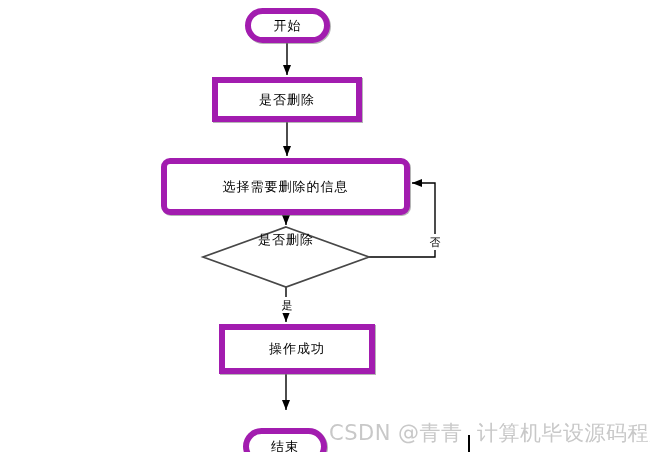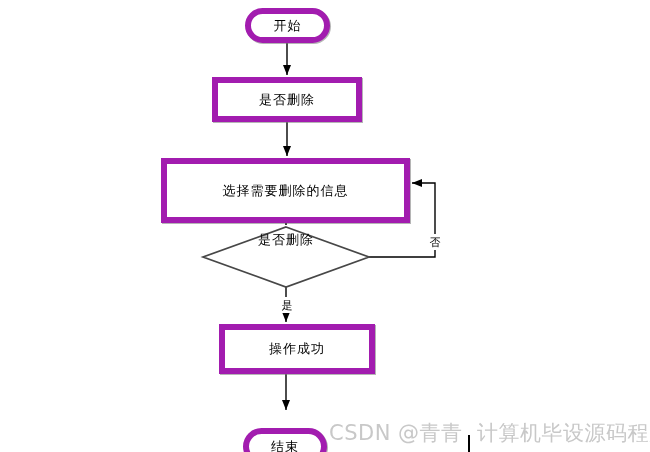--- a/index.html
+++ b/index.html
@@ -10,21 +10,21 @@
   #wires{position:absolute;left:0;top:0;width:650px;height:452px;}
   .node{
     position:absolute;display:flex;align-items:center;justify-content:center;
     background:#ffffff;border:6px solid #a21caf;box-sizing:border-box;
     font-size:13px;color:#000000;letter-spacing:1px;
     box-shadow:1px 1px 0 rgba(120,120,120,0.55);
   }
   .terminal{border-radius:50px;}
   .node-start{left:245px;top:8px;width:85px;height:35px;}
   .node-login{left:212px;top:77px;width:150px;height:45px;}
-  .node-select{left:161px;top:158px;width:249px;height:65px;}
+  .node-select{left:161px;top:158px;width:249px;height:57px;border-radius:9px;}
   .node-success{left:219px;top:324px;width:156px;height:50px;}
   .node-end{left:243px;top:428px;width:84px;height:37px;}
   .diamond-label{
     position:absolute;left:226px;top:230px;width:120px;height:20px;
     display:flex;align-items:center;justify-content:center;
     font-size:13px;color:#000000;letter-spacing:1px;background:transparent;
   }
   .branch-label{
     position:absolute;background:#ffffff;color:#000000;font-size:11px;
     display:flex;align-items:center;justify-content:center;line-height:1;

